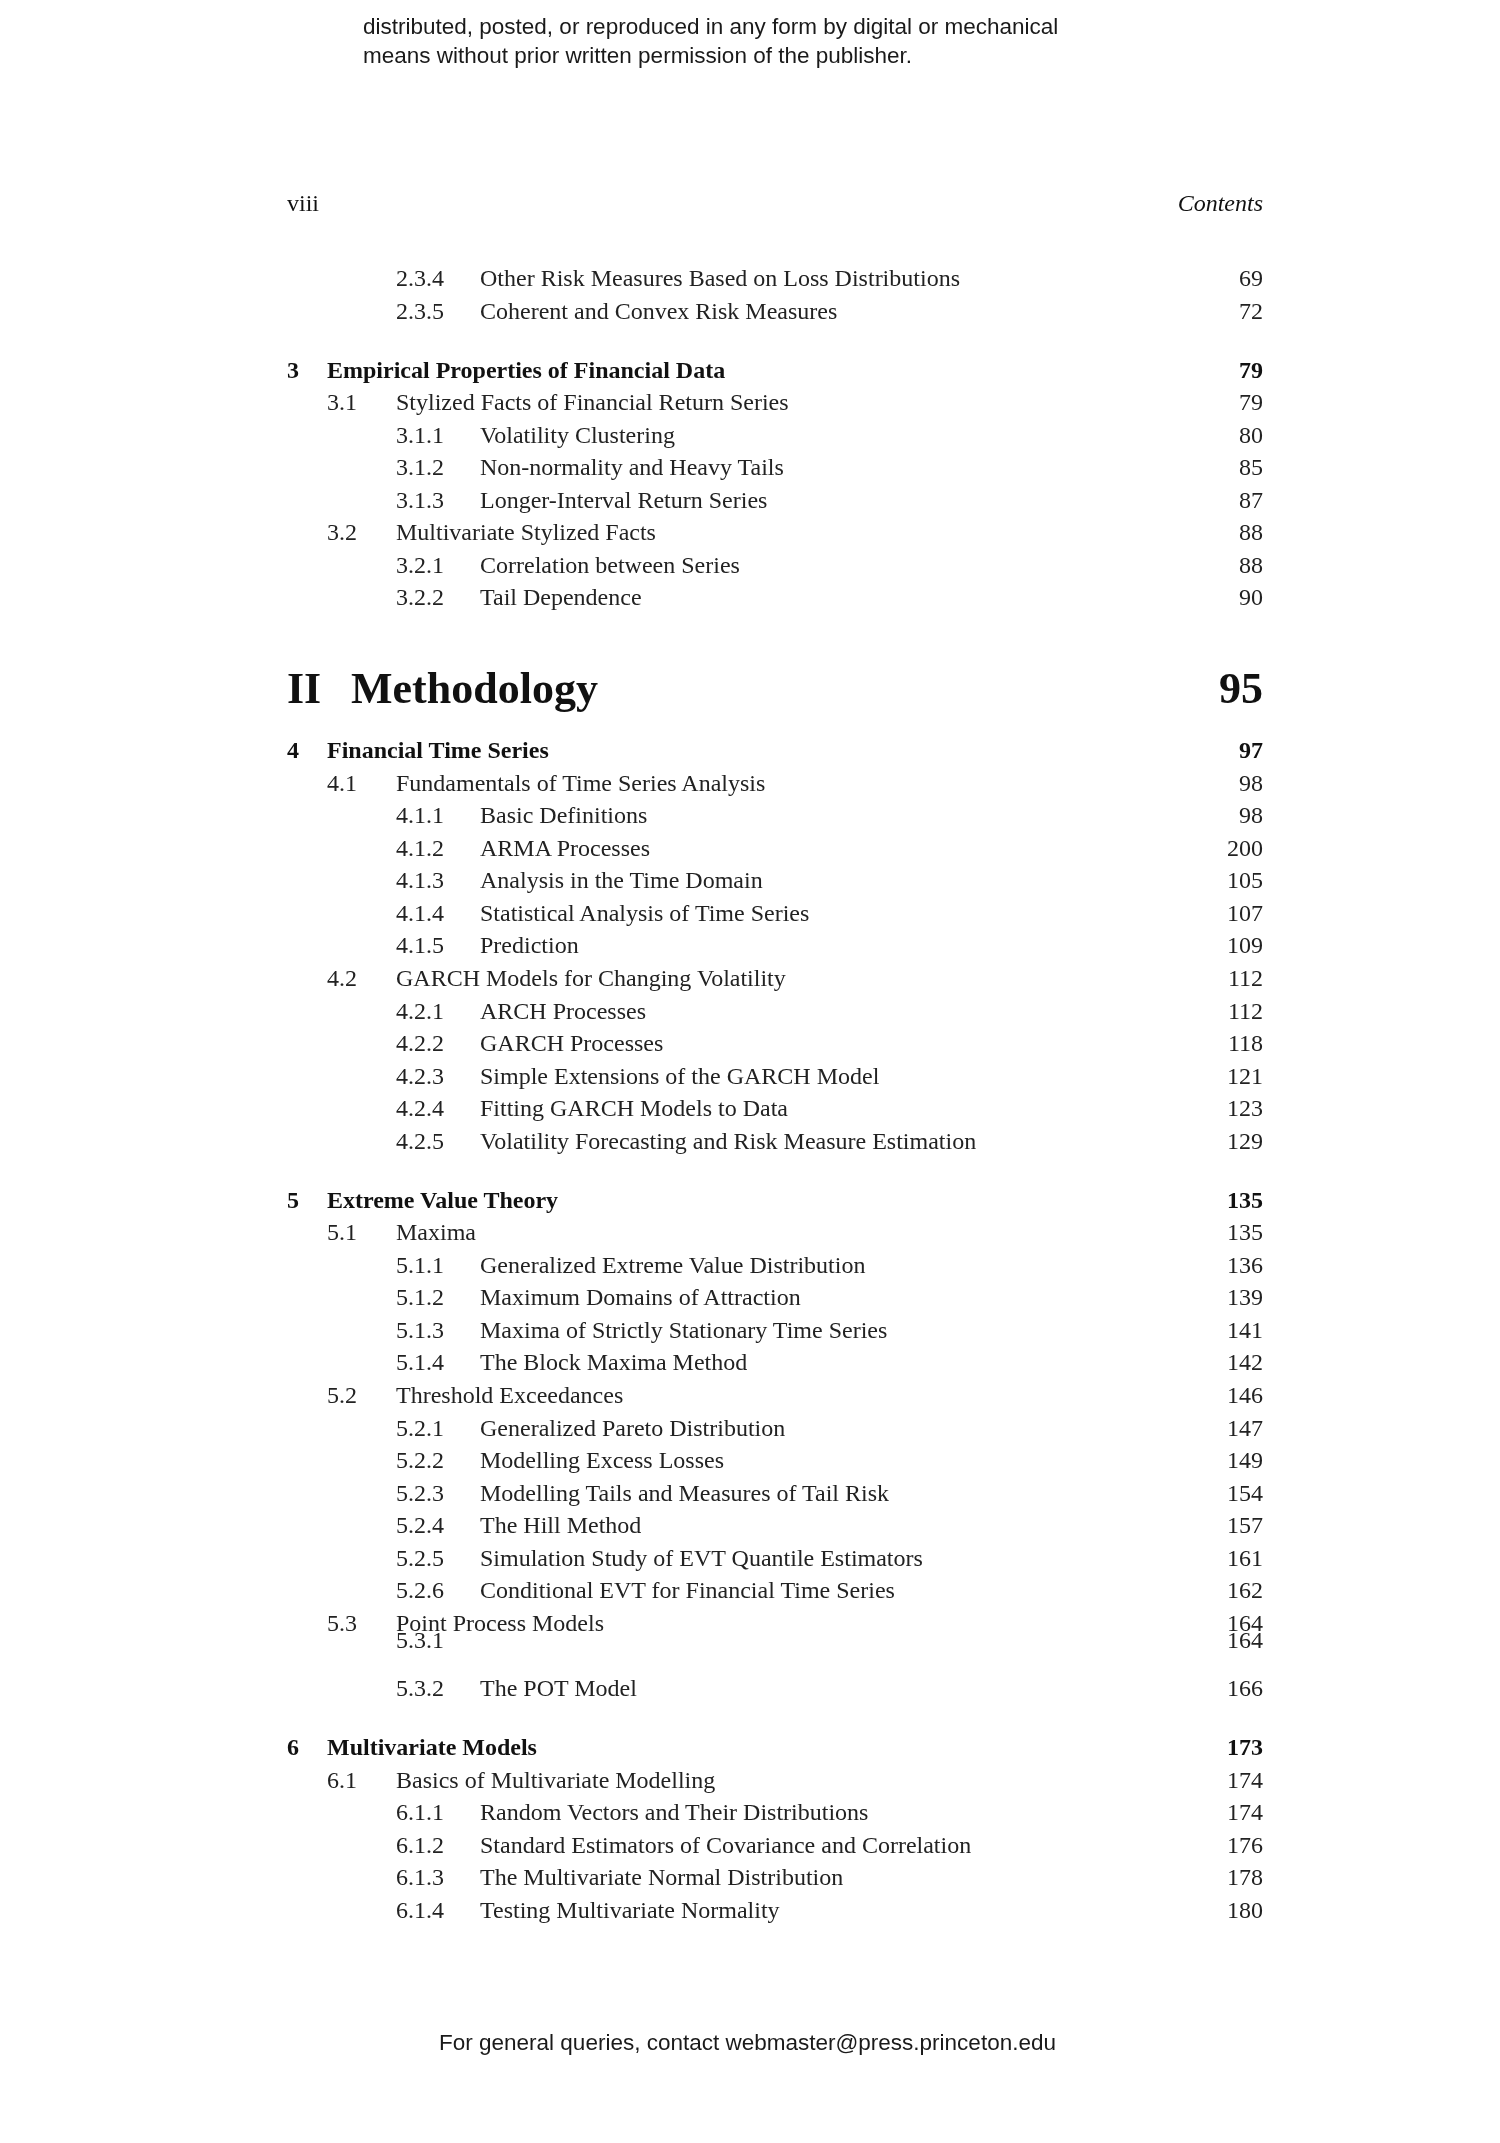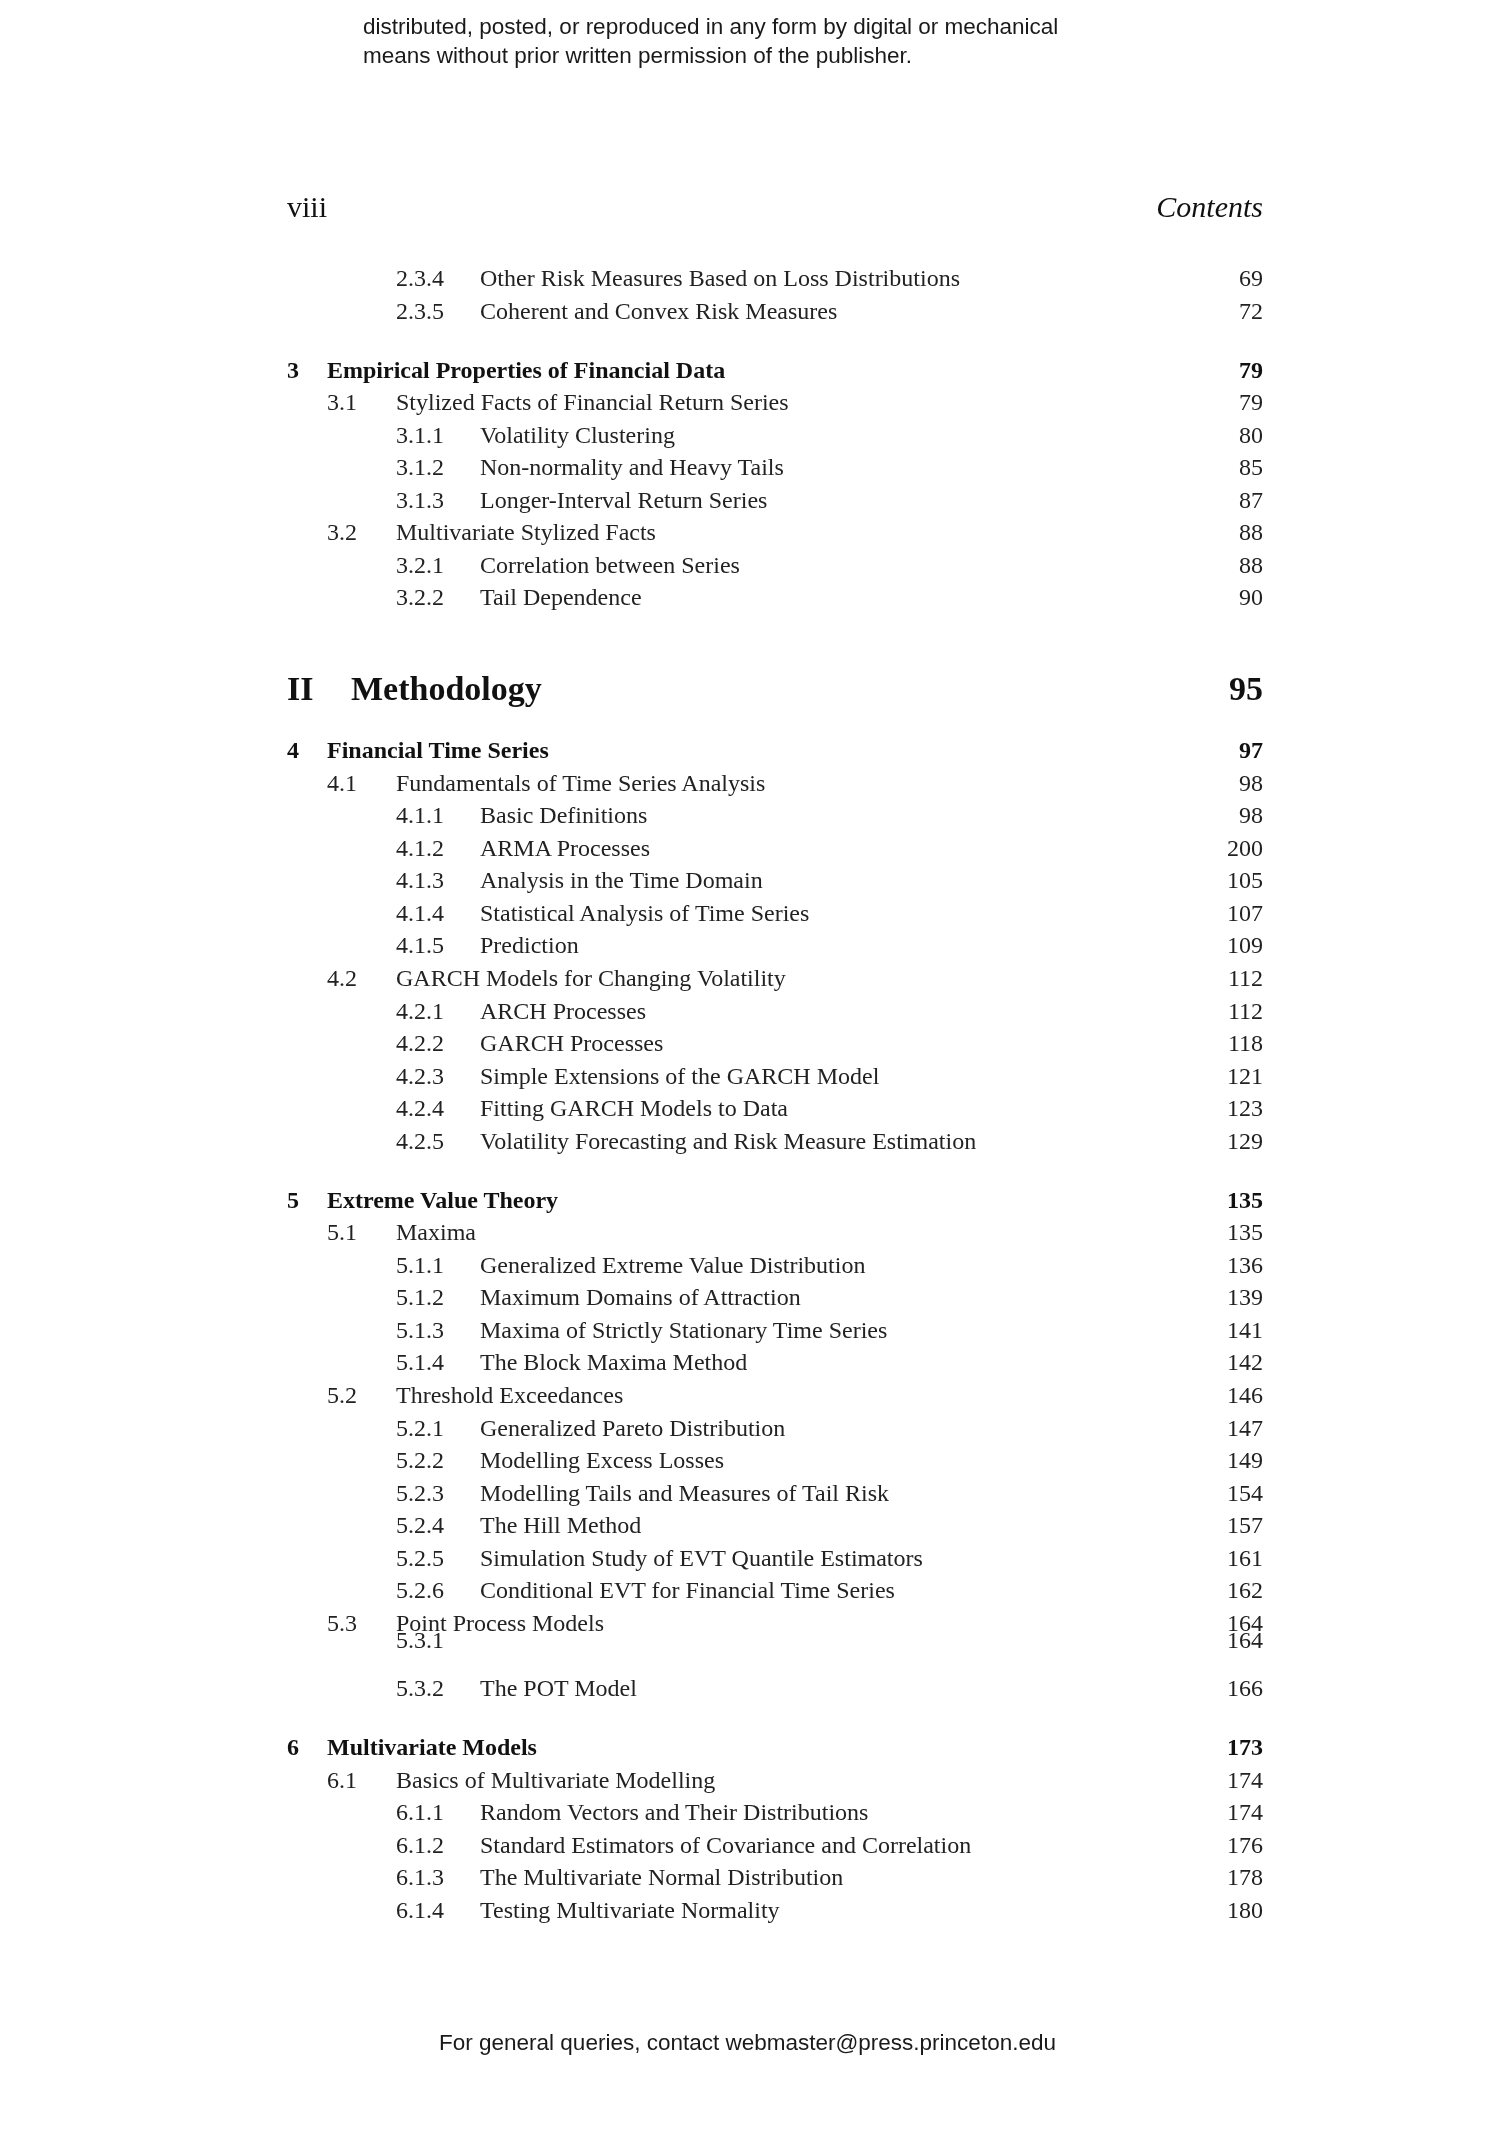--- a/index.html
+++ b/index.html
@@ -9,36 +9,36 @@
     font-family: "Liberation Sans", sans-serif; font-size: 22.5px; line-height: 29px; color: #1a1a1a;
   }
   .footer {
     position: absolute; left: 0; width: 1500px; top: 2030px; text-align: center;
     font-family: "Liberation Sans", sans-serif; font-size: 22.5px; color: #1a1a1a;
     padding-left: 0;
   }
   .footer span { margin-left: -5px; }
   .running-head {
     position: absolute; left: 287px; top: 190px; width: 976px; height: 34px;
-    font-family: "Liberation Serif", serif; font-size: 30px;
+    font-family: "Liberation Serif", serif; font-size: 24px;
   }
   .running-head .folio { position: absolute; left: 0; top: 0; }
   .running-head .title { position: absolute; right: 0; top: 0; font-style: italic; }
   .toc { position: absolute; left: 287px; top: 0; width: 976px; font-family: "Liberation Serif", serif; }
   .row { position: absolute; left: 0; width: 976px; height: 32px; font-size: 24px; line-height: 32px; color: #222; }
   .row .num, .row .label { position: absolute; top: 0; white-space: nowrap; }
   .row .page { position: absolute; right: 0; top: 0; }
   .row.chapter { font-weight: bold; color: #111; }
   .row.chapter .num { left: 0; }
   .row.chapter .label { left: 40px; }
   .row.section .num { left: 40px; }
   .row.section .label { left: 109px; text-align: center; }
   .row.subsection .num { left: 109px; }
   .row.subsection .label { left: 193px; }
-  .row.part { font-weight: bold; font-size: 34px; height: 44px; line-height: 44px; color: #111; }
+  .row.part { font-weight: bold; font-size: 44px; height: 44px; line-height: 44px; color: #111; }
   .row.part .num { left: 0; }
   .row.part .label { left: 64px; }
 </style>
 </head>
 <body>
 
 <div class="copyright">
   <div>distributed, posted, or reproduced in any form by digital or mechanical</div>
   <div>means without prior written permission of the publisher.</div>
 </div>

